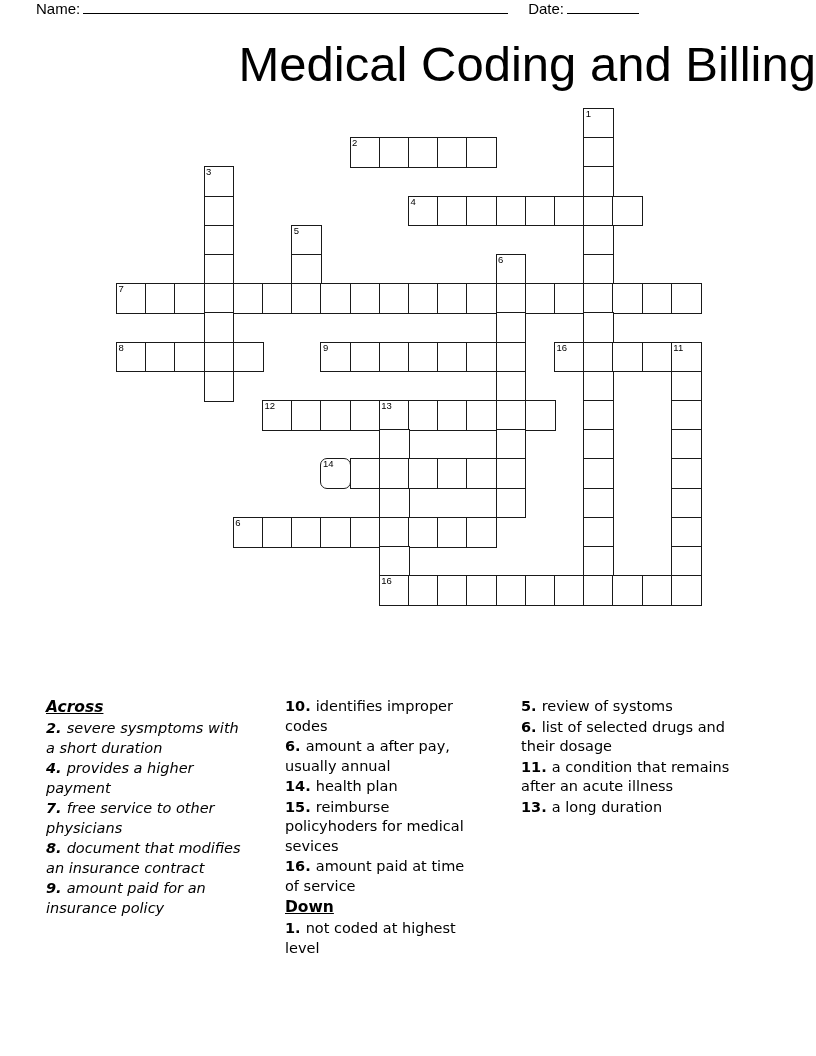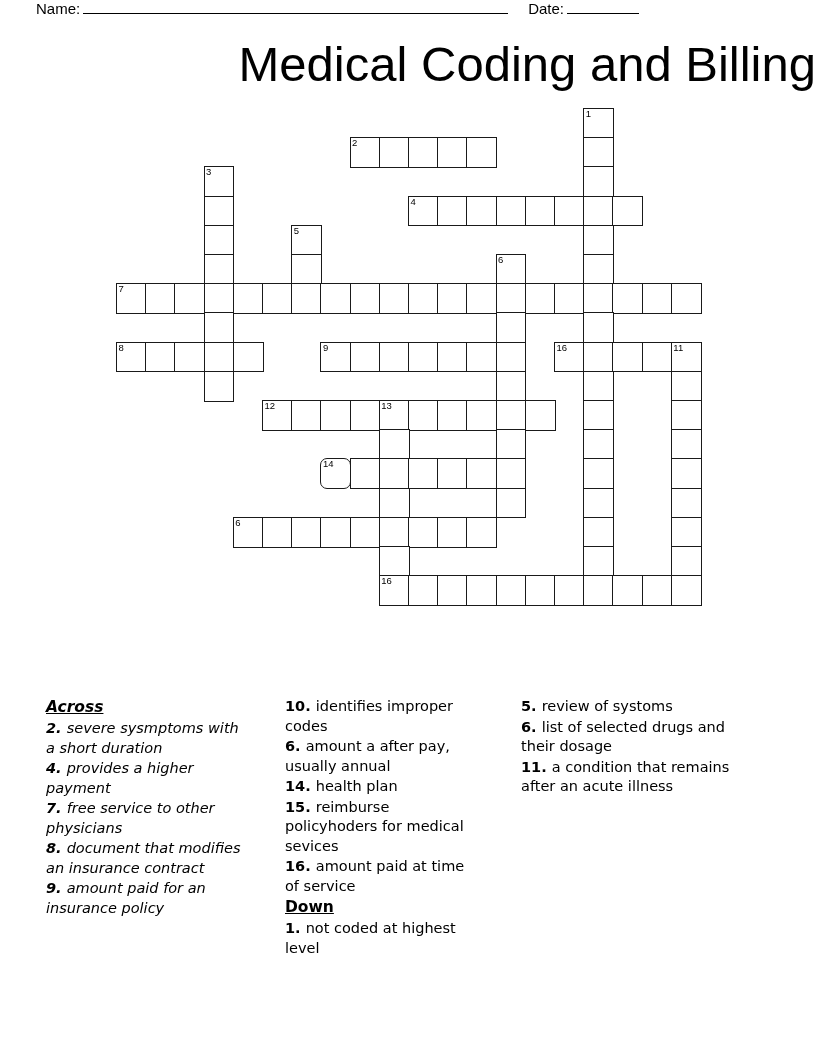--- a/index.html
+++ b/index.html
@@ -299,14 +299,15 @@
       <p class="clue"><span class="num">14. </span><span class="txt">health plan</span></p>
       <p class="clue"><span class="num">15. </span><span class="txt">reimburse policyhoders for medical sevices</span></p>
       <p class="clue"><span class="num">16. </span><span class="txt">amount paid at time of service</span></p>
       <div class="clue-heading">Down</div>
       <p class="clue"><span class="num">1. </span><span class="txt">not coded at highest level</span></p>
     </div>
   <div class="clue-col c3">
       <p class="clue"><span class="num">5. </span><span class="txt">review of systoms</span></p>
       <p class="clue"><span class="num">6. </span><span class="txt">list of selected drugs and their dosage</span></p>
       <p class="clue"><span class="num">11. </span><span class="txt">a condition that remains after an acute illness</span></p>
+      <p class="clue"><span class="num">13. </span><span class="txt">a long duration</span></p>
     </div>
 </div>
 
 </body></html>

